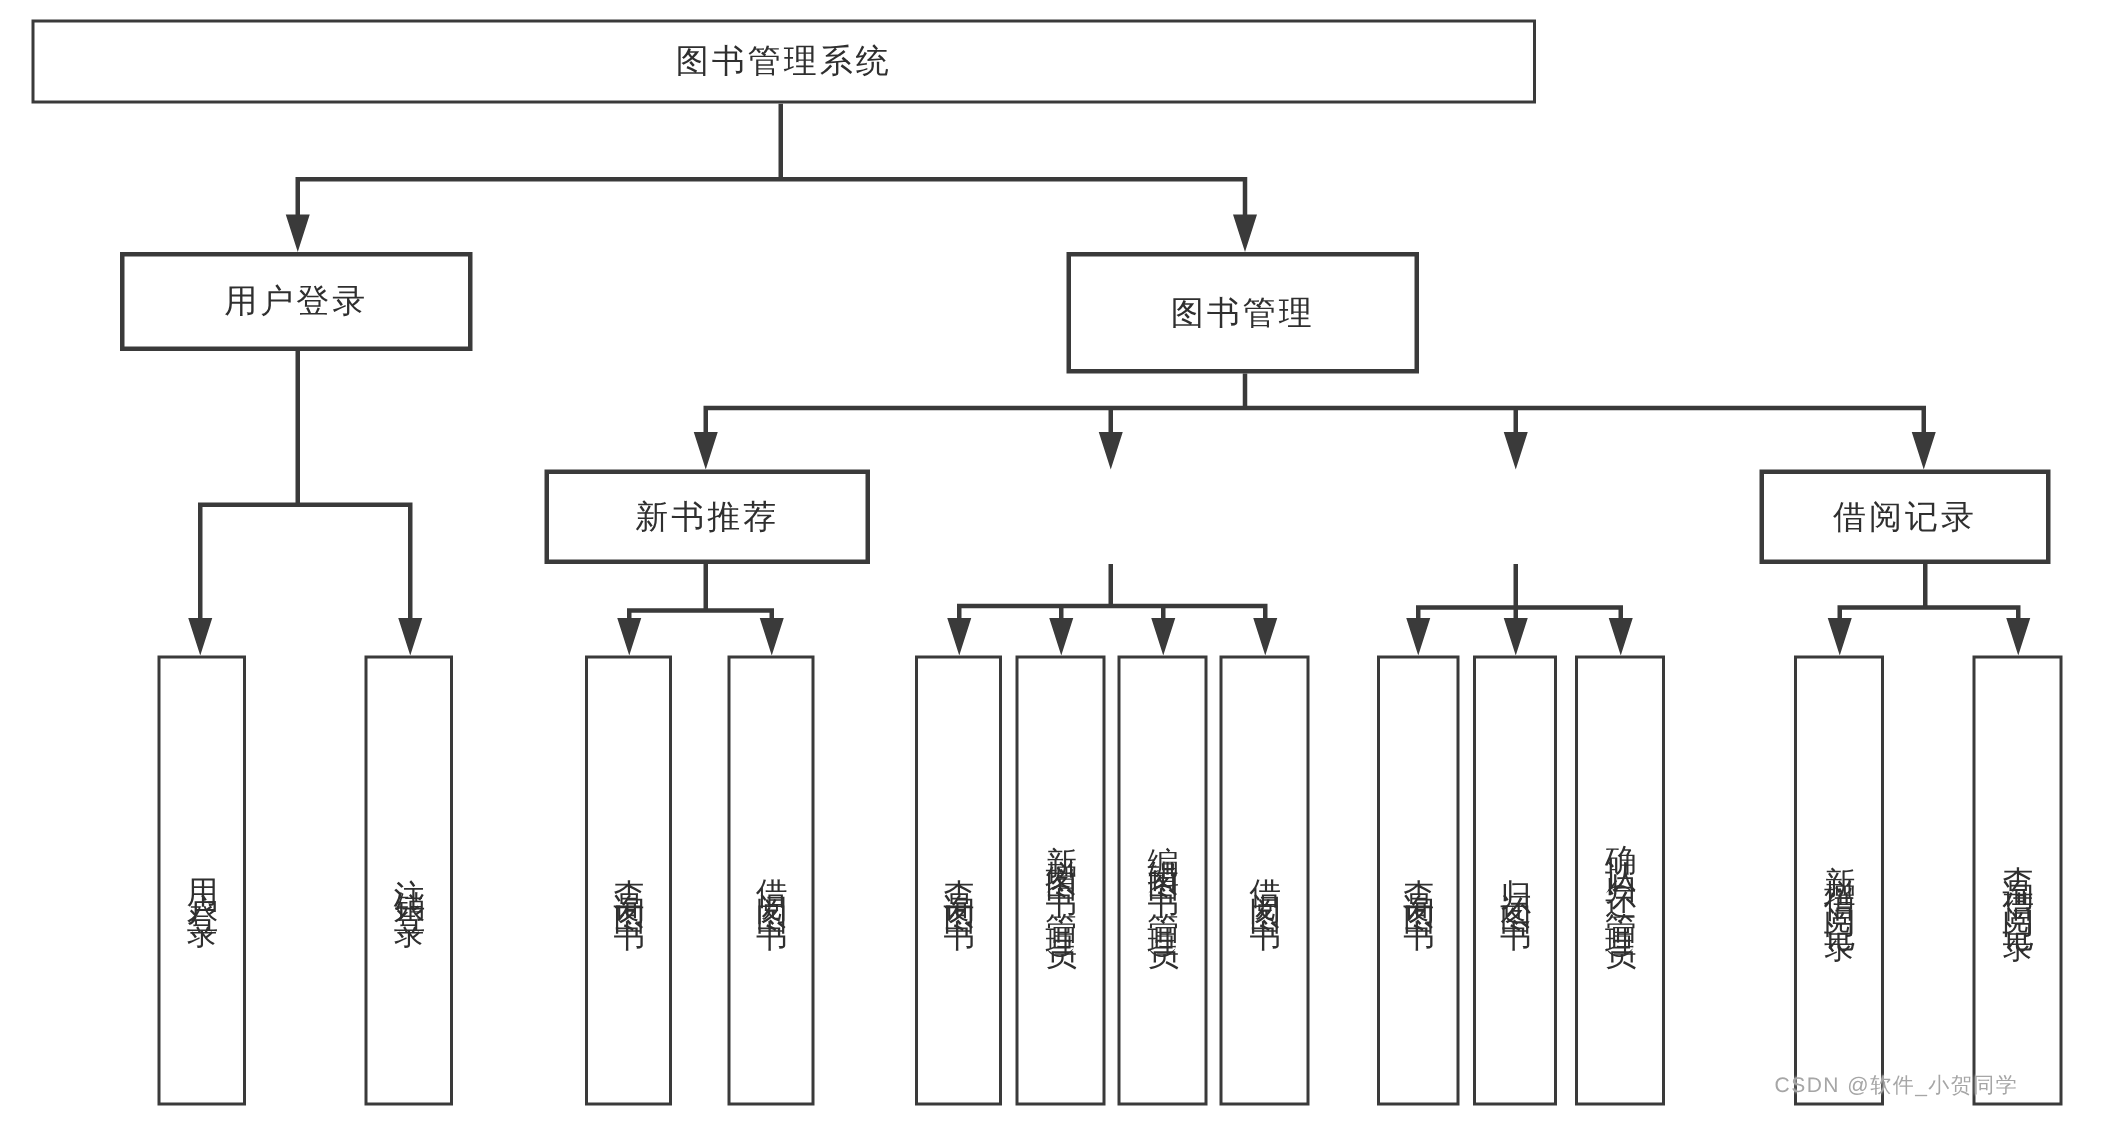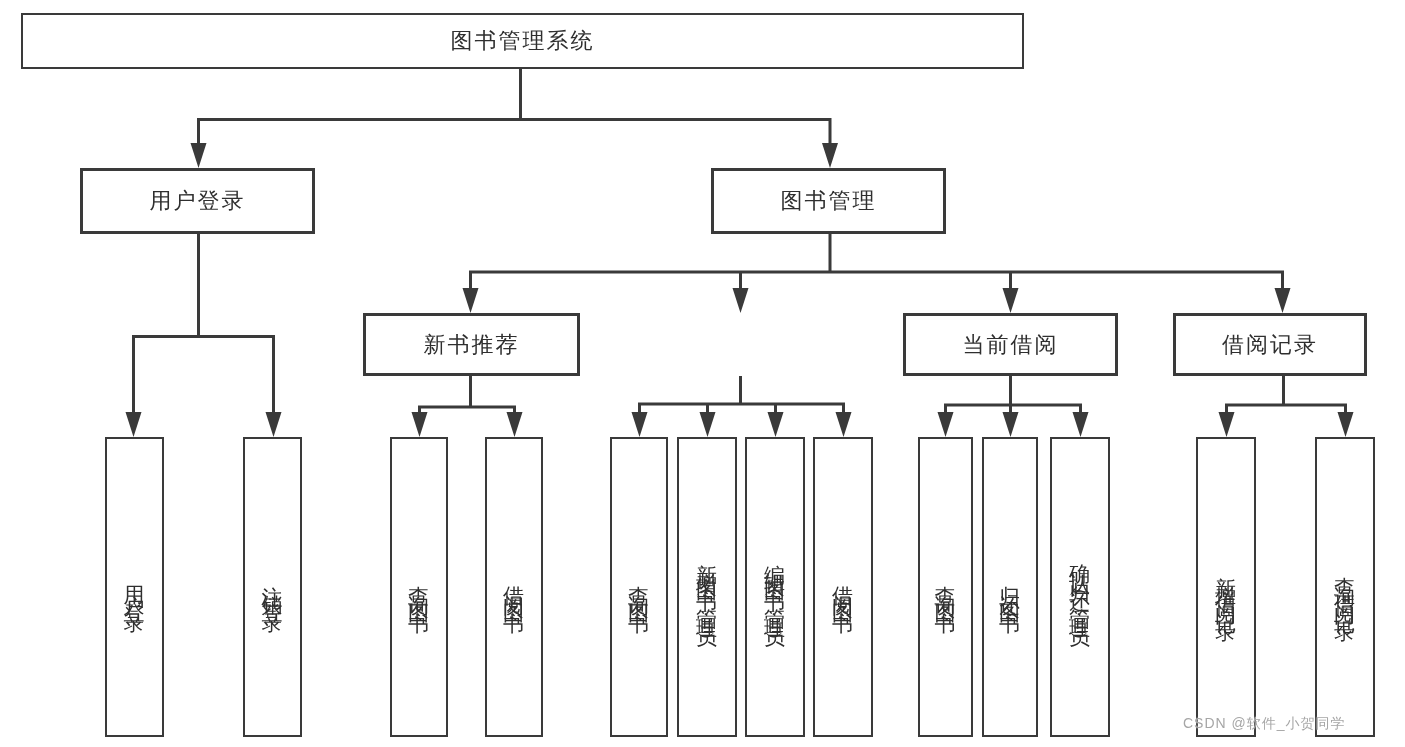--- a/index.html
+++ b/index.html
@@ -120,29 +120,26 @@
          M1337.5 412 L1353.5 412 L1345.5 437 Z" fill="#3a3a3a" stroke="none"></path>
   </svg>
 
   <div class="box rootbox" style="left:21px;top:13px;width:1003px;height:56px;">
     <span class="hlabel">图书管理系统</span>
   </div>
 
   <div class="box" style="left:80px;top:168px;width:235px;height:66px;">
     <span class="hlabel">用户登录</span>
   </div>
-  <div class="box" style="left:711px;top:168px;width:235px;height:66px;">
+  <div class="box" style="left:711px;top:168px;width:235px;height:81px;">
     <span class="hlabel">图书管理</span>
   </div>
 
   <div class="box" style="left:363px;top:313px;width:217px;height:63px;justify-content:center;">
     <span class="hlabel">新书推荐</span>
-  </div>
-  <div class="box" style="left:903px;top:313px;width:215px;height:63px;">
-    <span class="hlabel">当前借阅</span>
   </div>
   <div class="box" style="left:1173px;top:313px;width:194px;height:63px;">
     <span class="hlabel">借阅记录</span>
   </div>
 
   <div class="box leafbox" style="left:105px;top:437px;width:59px;height:300px;">
     <span class="vlabel">用户登录</span>
   </div>
   <div class="box leafbox" style="left:243px;top:437px;width:59px;height:300px;">
     <span class="vlabel">注销登录</span>

